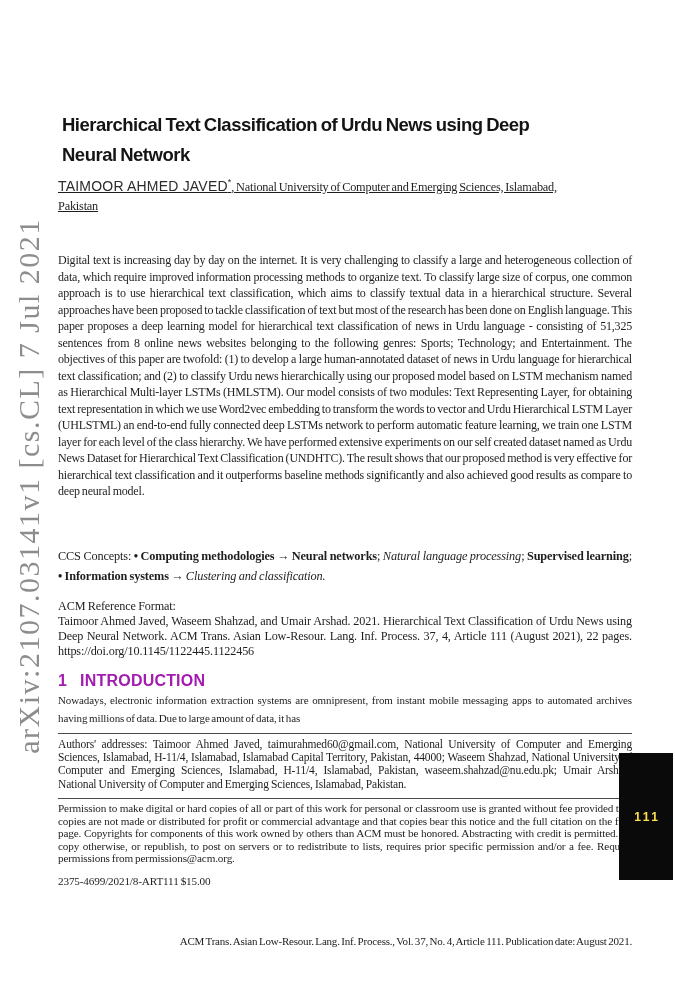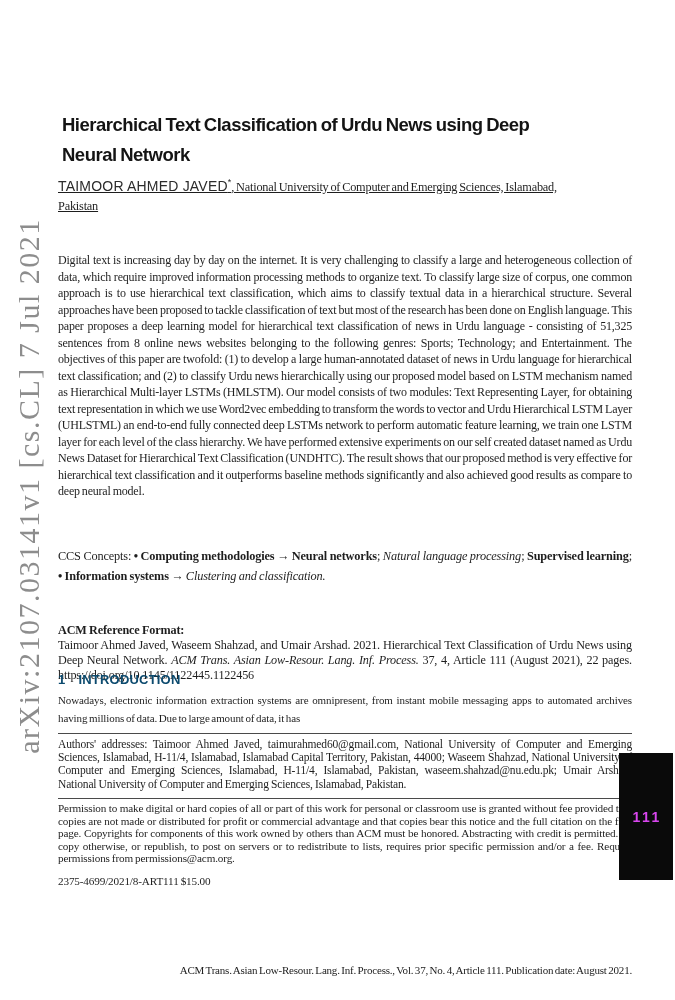--- a/index.html
+++ b/index.html
@@ -34,50 +34,50 @@
   .ccs{top:502px;font-size:12.3px;line-height:20px;text-align:justify;
        letter-spacing:-0.15px;word-spacing:-0.5px;margin-top:44px;}
   .ccs b{font-weight:bold;}
   .ccs i{font-style:italic;}
 
   .keywords{top:561px;font-size:12.3px;line-height:16px;text-align:justify;
        letter-spacing:-0.15px;word-spacing:-0.5px;}
 
   .acmref{top:599px;font-size:12.2px;line-height:15px;text-align:justify;
        letter-spacing:-0.15px;word-spacing:-0.5px;}
-  .acmref .head{font-weight:bold;margin-top:24px;}
-  .acmref .journal{font-style:italic;}
+  .acmref .head{font-weight:normal;}
+  .acmref .journal{}
 
   .section-heading{top:672px;font-family:"Liberation Sans",sans-serif;
-       font-weight:bold;font-size:13px;color:#0c4a6e;letter-spacing:0.2px;}
+       font-weight:bold;font-size:16px;color:#a21caf;letter-spacing:0.2px;}
   .section-number{margin-right:13px;}
 
   .intro{top:691px;font-size:11px;line-height:18px;text-align:justify;
        letter-spacing:-0.1px;word-spacing:-1px;}
 
   .rule{position:absolute;left:58px;width:574px;height:0;border-top:1px solid #4a4a4a;}
   .rule1{top:733px;}
   .rule2{top:798px;}
 
   .footnote{top:738px;font-size:11.5px;line-height:13.2px;text-align:justify;
        letter-spacing:-0.15px;word-spacing:-0.5px;}
 
   .permission-block{top:802px;font-size:11.2px;line-height:12.6px;
        letter-spacing:-0.15px;word-spacing:-0.6px;}
   .permission-block p{margin:0;}
   .permission-text{text-align:justify;}
   .issn-line{margin-top:10px !important;}
 
   .article-tab{position:absolute;left:619px;top:753px;width:54px;height:127px;
-       background:#0a0a0a;color:#d946ef;display:flex;align-items:center;
+       background:#0a0a0a;color:#fde047;display:flex;align-items:center;
        justify-content:center;font-family:"Liberation Sans",sans-serif;
-       font-weight:bold;font-size:14px;letter-spacing:2.5px;text-indent:2.5px;}
+       font-weight:bold;font-size:12px;letter-spacing:2.5px;text-indent:2.5px;}
 
   .footer{position:absolute;right:43px;top:935px;font-size:11px;
-       letter-spacing:-0.2px;word-spacing:-1px;white-space:nowrap;color:#222;margin-top:29px;}
+       letter-spacing:-0.2px;word-spacing:-1px;white-space:nowrap;color:#222;}
 </style>
 </head>
 <body>
 
 <div class="page">
 
   <div class="arxiv-strip">arXiv:2107.03141v1  [cs.CL]  7 Jul 2021</div>
 
   <h1 class="col title" style="margin:4px;">
     <span>Hierarchical Text Classification of Urdu News using Deep</span><br>

